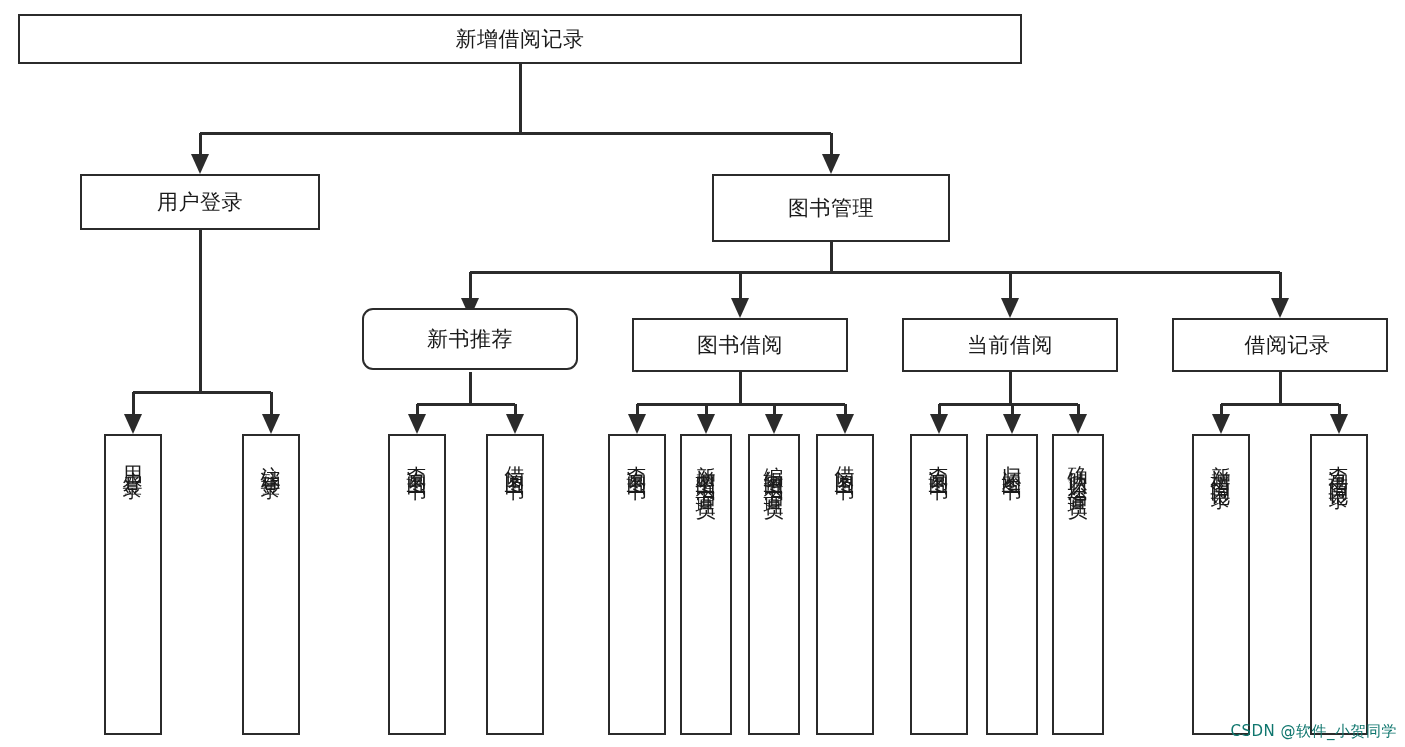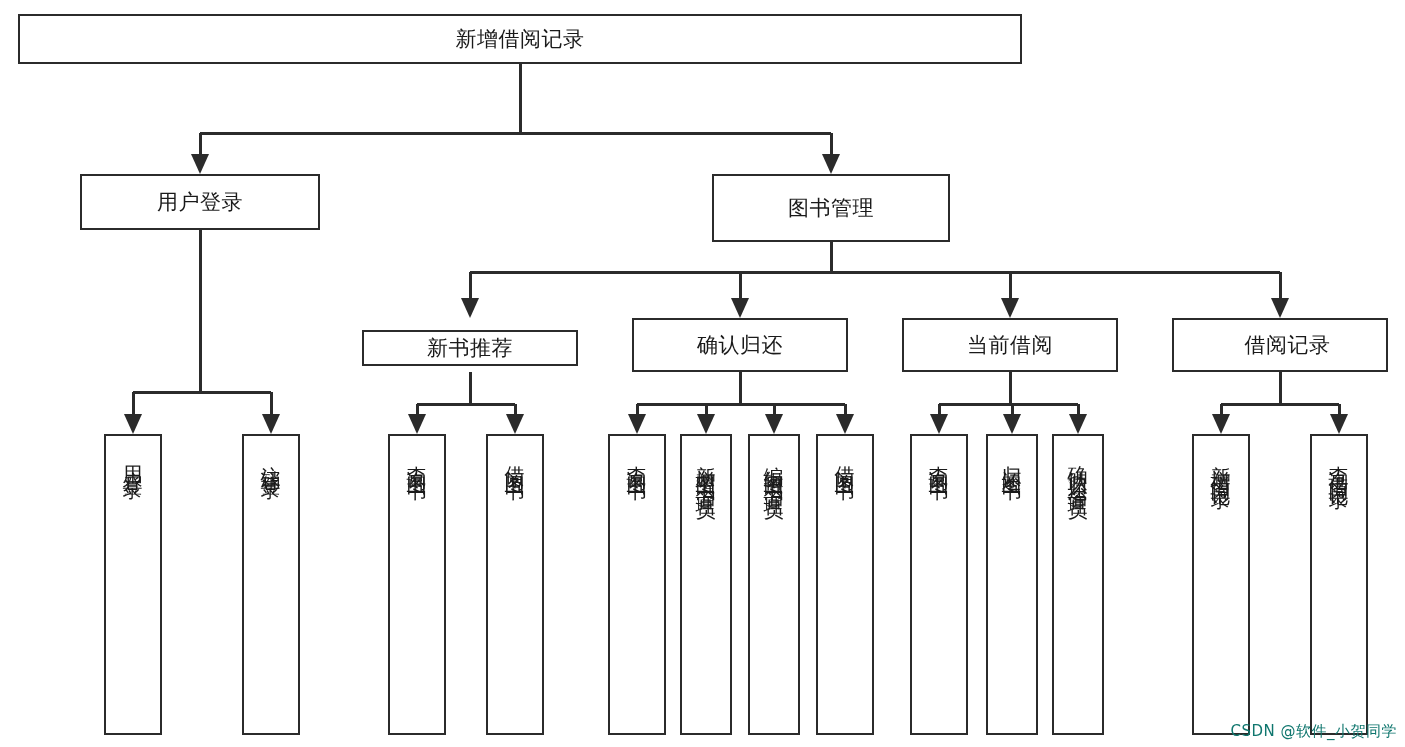--- a/index.html
+++ b/index.html
@@ -136,25 +136,25 @@
     <span class="node-label">新增借阅记录</span>
   </div>
 
   <div class="node horiz" style="left: 80px; top: 174px; width: 240px; height: 56px;">
     <span class="node-label">用户登录</span>
   </div>
   <div class="node horiz" style="left: 712px; top: 174px; width: 238px; height: 68px;">
     <span class="node-label">图书管理</span>
   </div>
 
-  <div class="node horiz" style="left: 362px; top: 330px; width: 216px; height: 36px;">
+  <div class="node horiz" style="left: 362px; top: 308px; width: 216px; height: 62px; border-radius: 11px;">
     <span class="node-label">新书推荐</span>
   </div>
   <div class="node horiz" style="left: 632px; top: 318px; width: 216px; height: 54px;">
-    <span class="node-label">确认归还</span>
+    <span class="node-label">图书借阅</span>
   </div>
   <div class="node horiz" style="left: 902px; top: 318px; width: 216px; height: 54px; align-items: center;">
     <span class="node-label">当前借阅</span>
   </div>
   <div class="node horiz" style="left: 1172px; top: 318px; width: 216px; height: 54px; padding-left: 15px;">
     <span class="node-label">借阅记录</span>
   </div>
 
   <div class="node vert" style="left: 104px; top: 434px; width: 58px; height: 301px;">
     <span class="node-label">用户登录</span>

